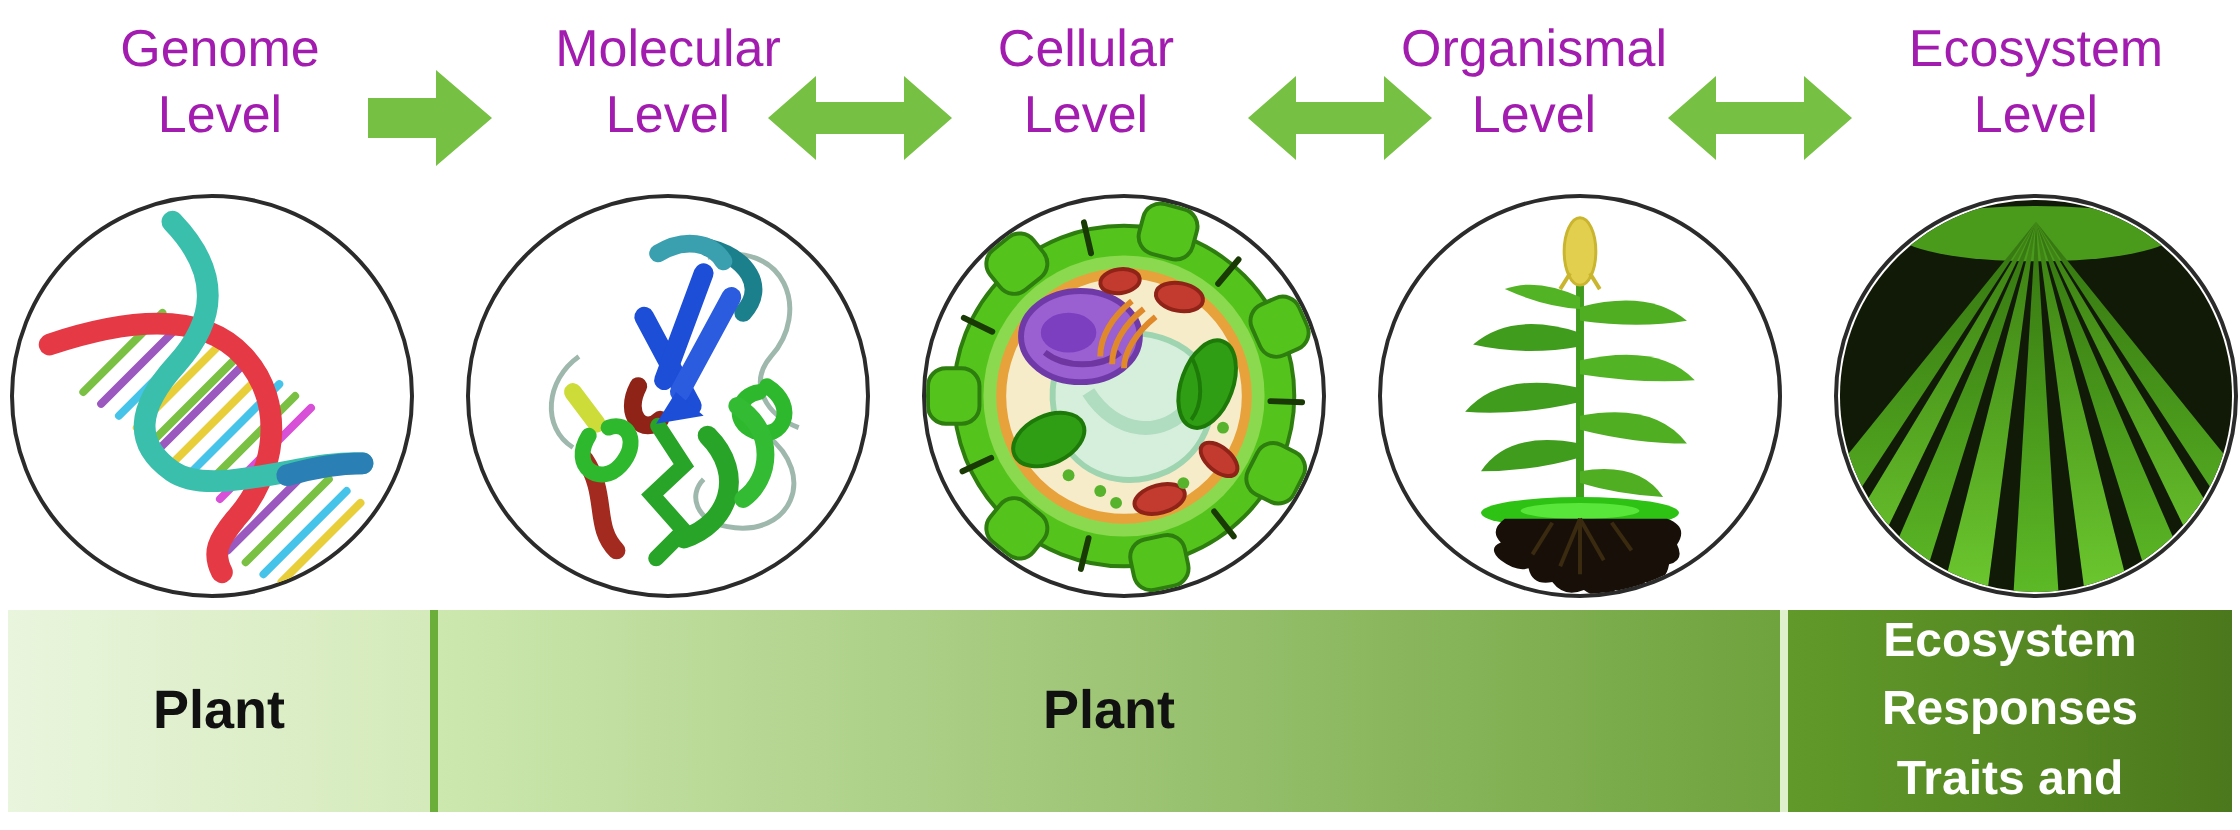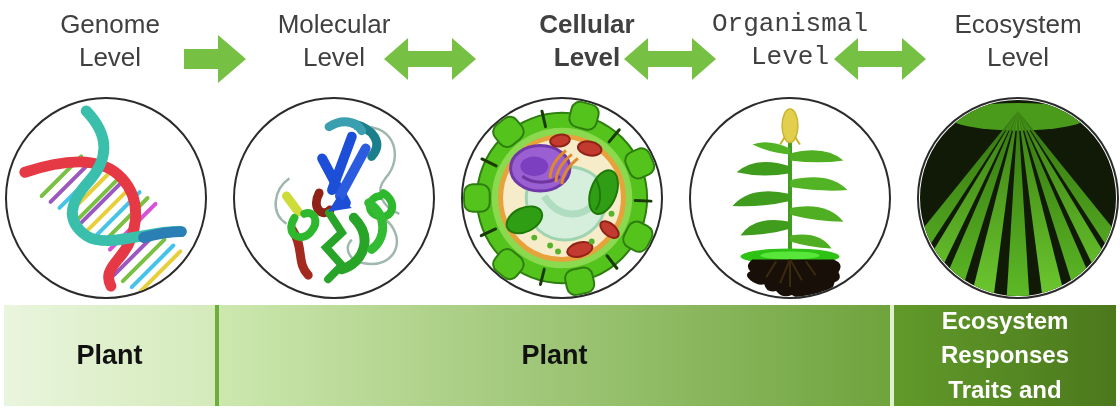--- a/index.html
+++ b/index.html
@@ -1,21 +1,21 @@
 <!DOCTYPE html>
 <html><head>
 <meta charset="utf-8">
 <style>
   html,body{margin:0;padding:0;background:#ffffff;}
   .figure{position:relative;width:1120px;height:415px;background:#ffffff;overflow:hidden;
           font-family:"Liberation Sans",sans-serif;}
   
   .level-title{position:absolute;top:8px;width:190px;text-align:center;
-               font-size:26px;line-height:1.28;color:#404040;font-weight:400;}
-  .lt-0{left:15px;} .lt-1{left:239px;} .lt-2{left:492px;font-weight:bold;} .lt-3{left:695px;font-family:Liberation Mono, monospace;} .lt-4{left:923px;}
+               font-size:26px;line-height:1.28;color:#a21caf;font-weight:400;}
+  .lt-0{left:15px;} .lt-1{left:239px;} .lt-2{left:448px;} .lt-3{left:672px;} .lt-4{left:923px;}
   
   .arrow{position:absolute;}
   .ar-0{left:184px;top:33px;} .ar-1{left:384px;top:34px;}
   .ar-2{left:624px;top:34px;} .ar-3{left:834px;top:34px;}
   
   .circle{position:absolute;top:97px;width:202px;height:202px;border-radius:50%;
           border:2px solid #2b2b2b;background:#ffffff;overflow:hidden;box-sizing:border-box;}
   .c-0{left:5px;} .c-1{left:233px;} .c-2{left:461px;} .c-3{left:689px;} .c-4{left:917px;}
   .circle svg{display:block;width:100%;height:100%;}
   

